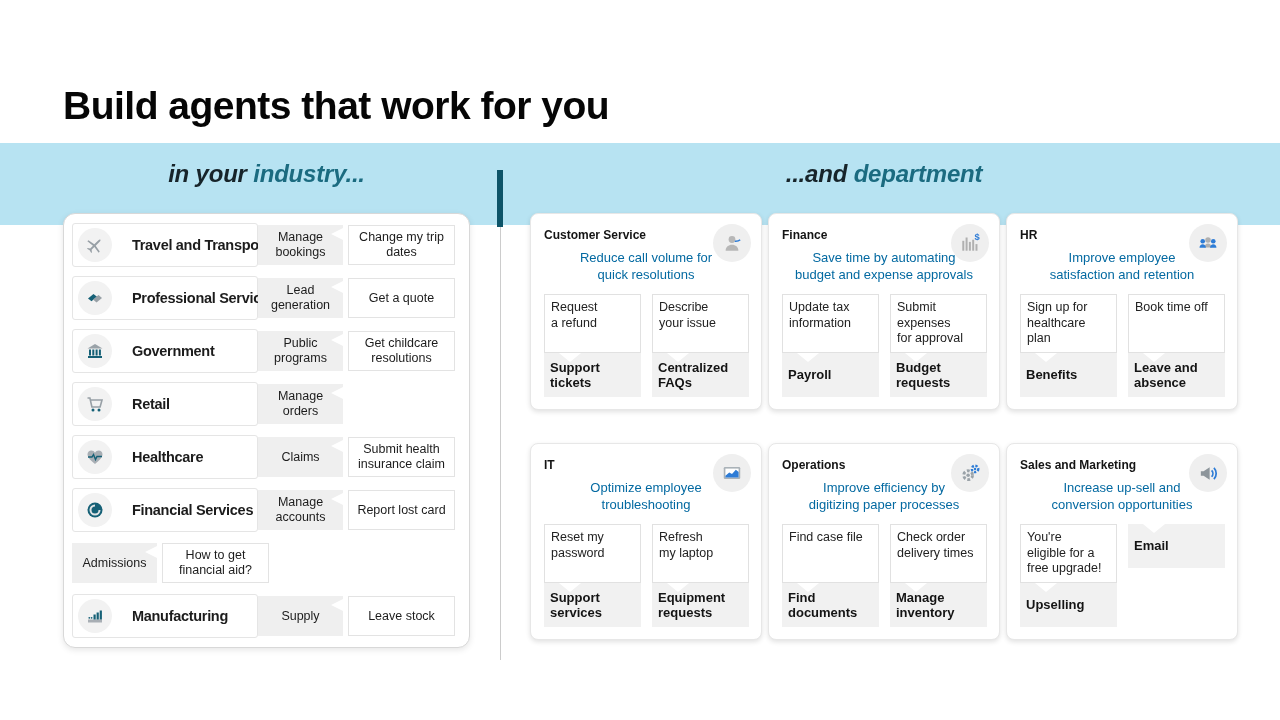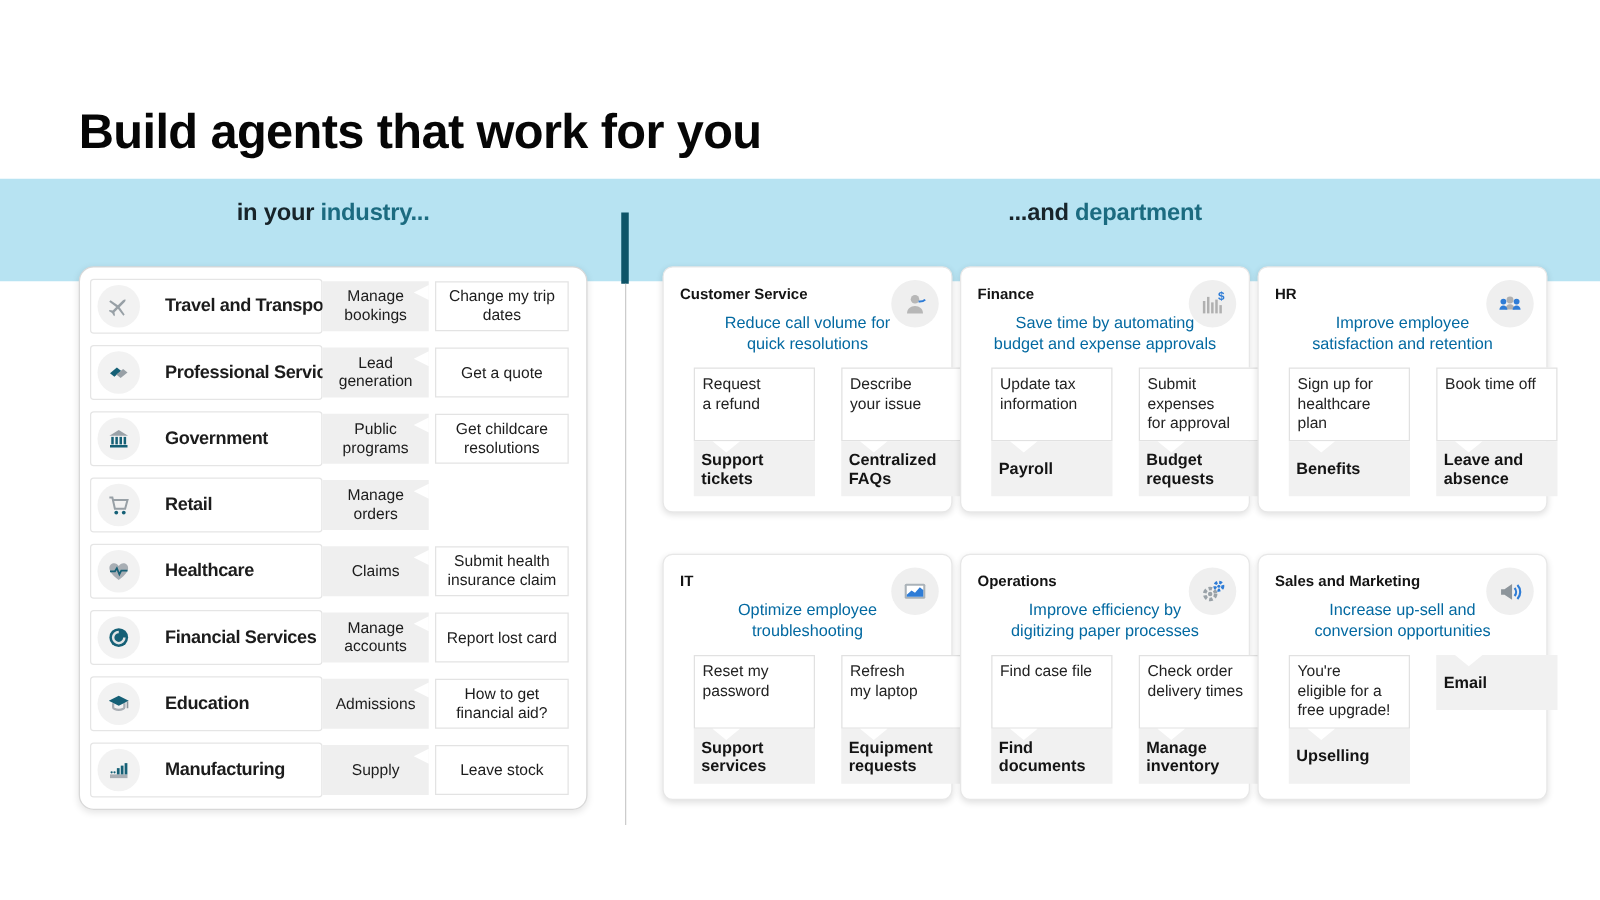--- a/index.html
+++ b/index.html
@@ -2,21 +2,21 @@
 <html><head>
 <meta charset="utf-8">
 <style>
   html,body{margin:0;padding:0;}
   body{width:1280px;height:720px;background:#ffffff;font-family:"Liberation Sans",sans-serif;overflow:hidden;}
   .slide{position:relative;width:1280px;height:636px;background:#fff;}
 
   .page-title{position:absolute;left:63px;top:58px;font-size:39px;font-weight:700;letter-spacing:-0.5px;color:#060606;}
 
   .band{position:absolute;left:0;top:143px;width:1280px;height:82px;background:#b7e3f2;}
-  .band-header{position:absolute;top:160px;font-size:19px;font-weight:700;letter-spacing:-0.2px;color:#17242a;text-align:center;}
+  .band-header{position:absolute;top:160px;font-size:24px;font-weight:700;letter-spacing:-0.2px;color:#17242a;text-align:center;font-style:italic;}
   .band-header .accent{color:#1b6b80;}
   .band-header.left{left:63px;width:407px;}
   .band-header.right{left:530px;width:708px;}
 
   .divider-bar{position:absolute;left:497px;top:170px;width:6px;height:57px;background:#0d5468;}
   .divider-line{position:absolute;left:500px;top:227px;width:1px;height:433px;background:#cccccc;}
 
   
   .industry-panel{position:absolute;left:63px;top:213px;width:407px;height:435px;background:#fff;
     border:1px solid #d8d8d8;border-radius:12px;box-shadow:0 2px 6px rgba(0,0,0,.10);
@@ -35,21 +35,21 @@
 
   
   .dept-grid{position:absolute;left:530px;top:213px;display:grid;grid-template-columns:repeat(3,232px);
     grid-auto-rows:197px;column-gap:6px;row-gap:33px;}
   .dept-card{position:relative;background:#fff;border:1px solid #e7e7e7;border-radius:8px;
     box-shadow:0 2px 5px rgba(0,0,0,.12);box-sizing:border-box;padding:12px 13px;}
   .dept-title{font-size:12px;font-weight:700;color:#141414;margin-top:2px;}
   .dept-desc{font-size:13px;line-height:16.5px;color:#0369a1;margin-top:8px;white-space:pre-line;text-align:center;}
   .dept-icon{position:absolute;top:10px;right:10px;width:38px;height:38px;border-radius:50%;background:#efefef;
     display:flex;align-items:center;justify-content:center;}
-  .chip-grid{position:absolute;left:24px;top:80px;display:flex;gap:21px;}
+  .chip-grid{position:absolute;left:13px;top:80px;display:flex;gap:11px;}
   .chip-col{width:97px;}
   .chip-quote{height:59px;box-sizing:border-box;border:1px solid #e1e1e1;background:#fff;padding:5px 6px;
     font-size:12.5px;line-height:15.5px;color:#222;white-space:pre-line;}
   .chip-label{height:44px;box-sizing:border-box;background:#f1f1f1;padding:3px 6px;display:flex;align-items:center;
     font-size:13px;font-weight:700;line-height:15.5px;color:#141414;position:relative;white-space:pre-line;}
   .chip-label::before{content:"";position:absolute;top:0;left:15px;width:0;height:0;
     border-left:11px solid transparent;border-right:11px solid transparent;border-top:9px solid #fff;}
   svg{display:block;}
 </style>
 </head>
@@ -151,30 +151,20 @@
               <path d="M10 5.5 a4.5 4.5 0 1 0 4.5 4.5" fill="none" stroke="#dfe3e5" stroke-width="2"></path>
             </svg>
           </span>
       <span class="ind-label">Financial Services</span>
     </div>
     <div class="chip topic">Manage
 accounts</div>
     <div class="chip example">Report lost card</div>
   </div>
       <div class="ind-row">
-    <div class="ind-card">
-      <span class="icon-circle">
-            <svg viewBox="0 0 20 20" width="20" height="20">
-              <path d="M5.5 9.5 v3.2 c0 1.2 2 2.2 4.5 2.2 s4.5 -1 4.5 -2.2 v-3.2" fill="none" stroke="#a8aeb4" stroke-width="1.8"></path>
-              <path d="M10 3.5 L18 7.5 L10 11.5 L2 7.5 Z" fill="#156076"></path>
-              <line x1="17" y1="8" x2="17" y2="13.5" stroke="#8d959b" stroke-width="1.3"></line>
-            </svg>
-          </span>
-      <span class="ind-label">Education</span>
-    </div>
     <div class="chip topic">Admissions</div>
     <div class="chip example">How to get
 financial aid?</div>
   </div>
       <div class="ind-row">
     <div class="ind-card">
       <span class="icon-circle">
             <svg viewBox="0 0 20 20" width="20" height="20">
               <rect x="3" y="13.5" width="14" height="3" fill="#a8aeb4"></rect>
               <circle cx="4.3" cy="11.8" r="0.9" fill="#156076"></circle>

